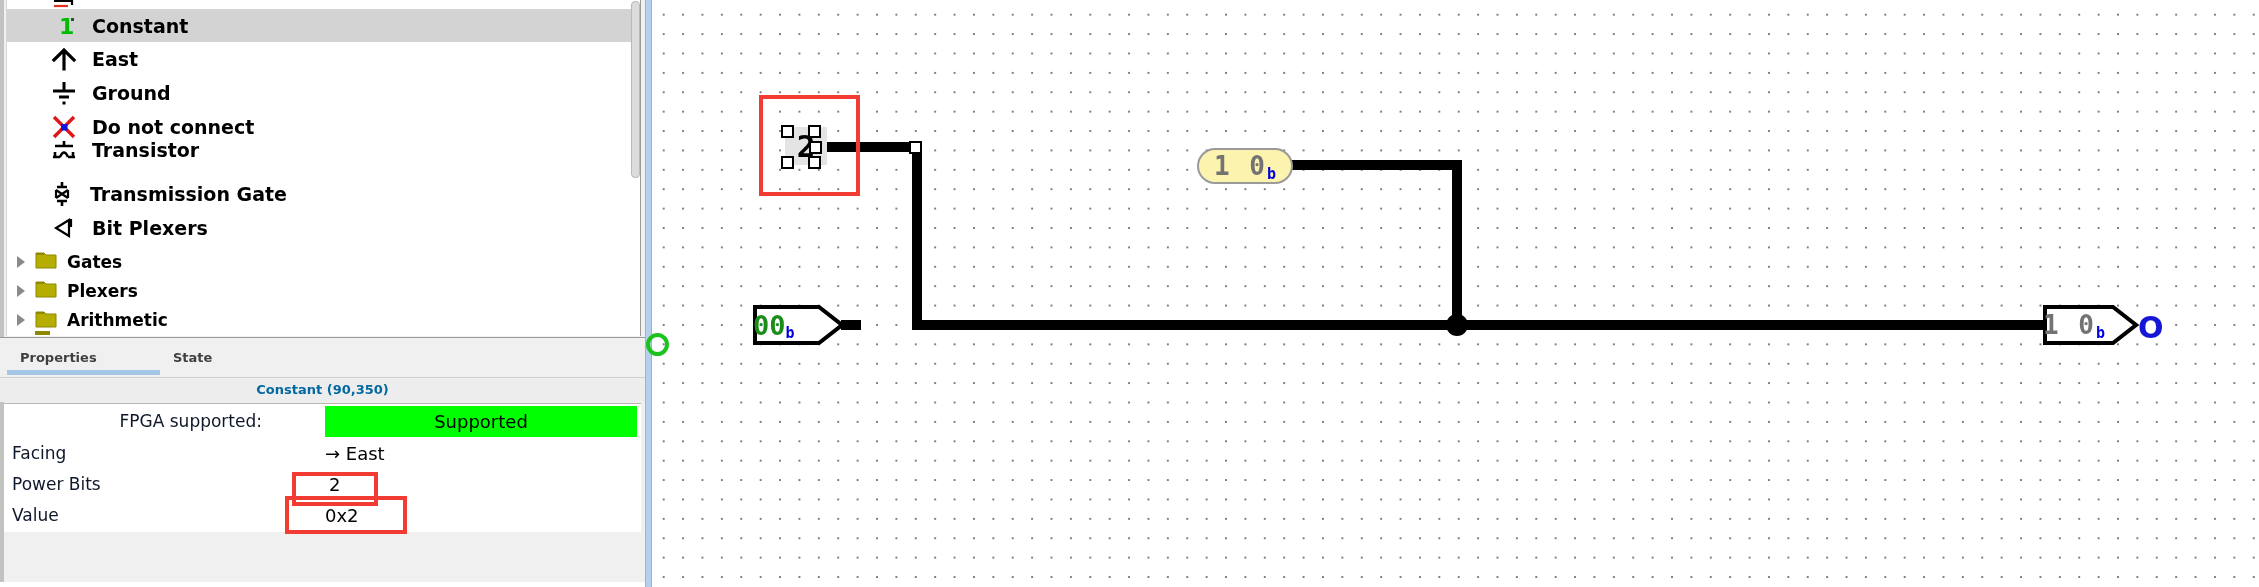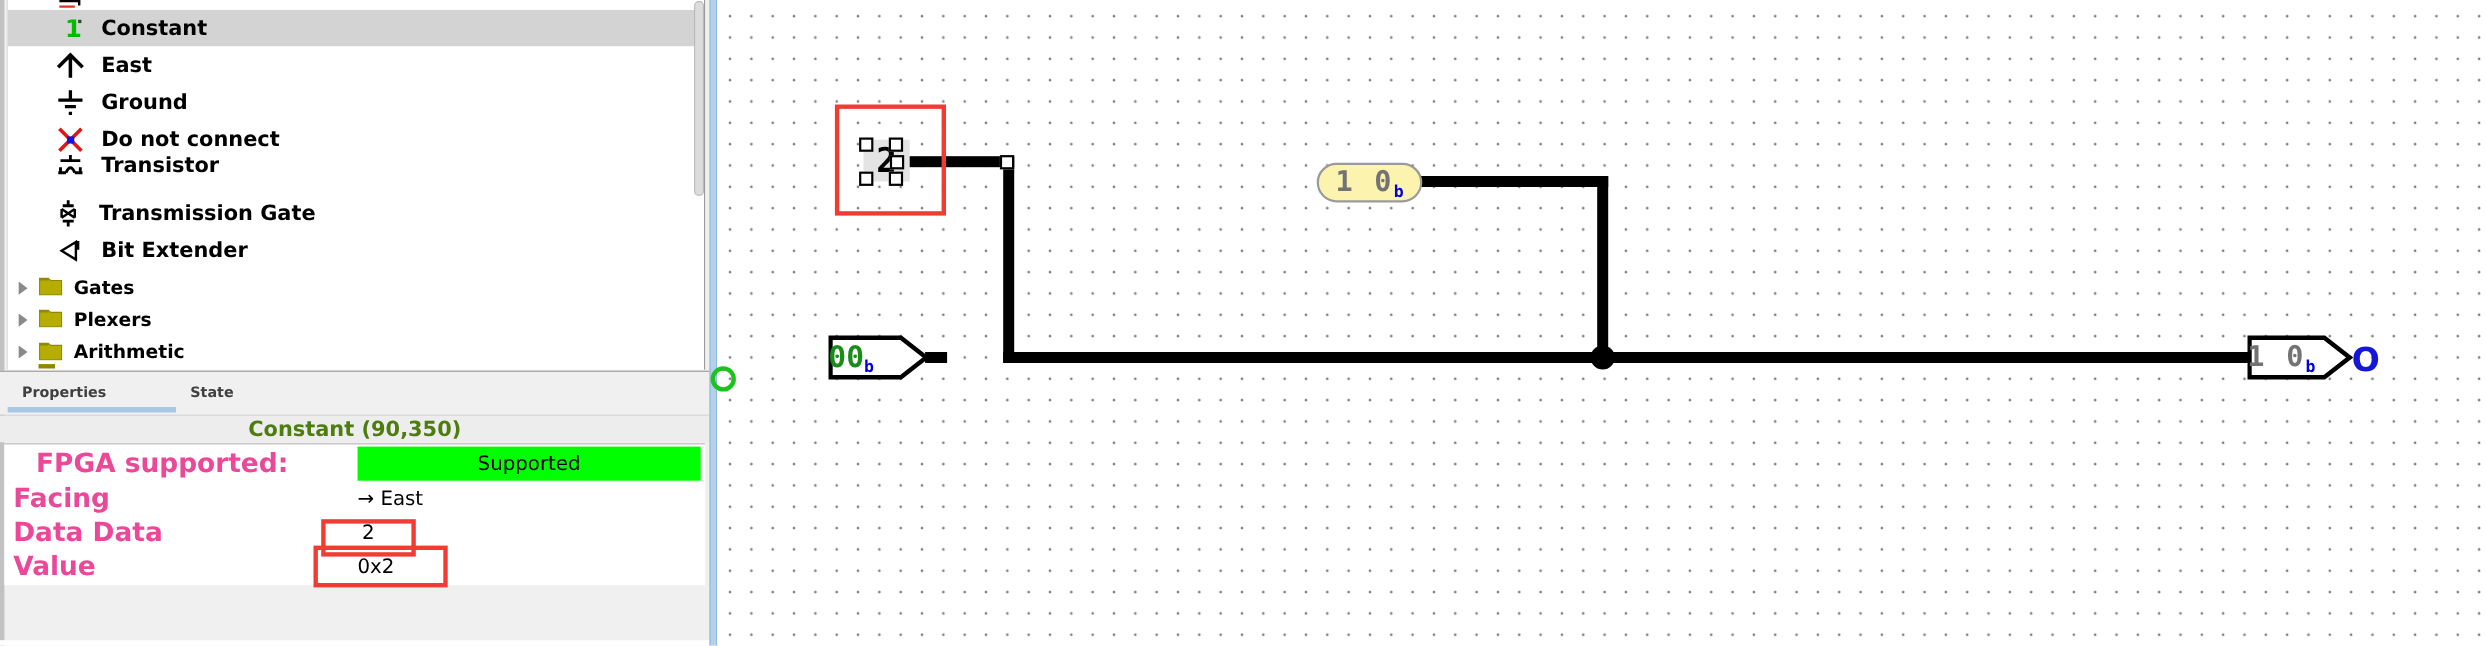--- a/index.html
+++ b/index.html
@@ -26,25 +26,25 @@
   #scroll-thumb { position:absolute; left:624px; top:1px; width:9px; height:177px;
                   background:#dcdcdc; border:1px solid #b9b9b9; border-radius:4px; }
 
   #tab-bar { position:absolute; left:0; top:337px; width:645px; height:40px; background:#f0f0f0;
              border-top:1px solid #9a9a9a; }
   .tab { position:absolute; top:4px; height:32px; line-height:32px; font-size:13px; font-weight:bold; color:#404040; }
   #tab-underline { position:absolute; left:7px; top:32px; width:153px; height:5px; background:#a7c7e7; }
   #tab-sep { position:absolute; left:0; top:377px; width:645px; height:1px; background:#cfcfcf; }
 
   #prop-header { position:absolute; left:0; top:378px; width:645px; height:24px; line-height:24px;
-                 text-align:center; font-size:19px; font-weight:bold; color:#4d7c0f; background:#ededed; }
+                 text-align:center; font-size:13px; font-weight:bold; color:#0369a1; background:#ededed; }
 
   #prop-table { position:absolute; left:4px; top:403px; width:637px; height:129px; background:#ffffff;
                 border-top:1px solid #b5b5b5; }
-  .prop-label { position:absolute; font-size:24px; color:#ec4899; height:31px; line-height:31px; white-space:nowrap;font-weight:bold; }
+  .prop-label { position:absolute; font-size:17px; color:#0f172a; height:31px; line-height:31px; white-space:nowrap; }
   .prop-value { position:absolute; left:321px; font-size:18px; color:#000; height:31px; line-height:31px; white-space:nowrap; }
   #fpga-cell { position:absolute; left:321px; top:2px; width:312px; height:31px; line-height:31px;
                text-align:center; font-size:18px; color:#000; }
   #panel-bottom-strip { position:absolute; left:0; top:582px; width:645px; height:5px; background:#ffffff; }
 
   
   #divider { position:absolute; left:645px; top:0; width:7px; height:587px; background:#b3d1ec;
              border-left:1px solid #8fb7dd; border-right:1px solid #8fb7dd; }
 
   
@@ -153,21 +153,21 @@
       <span class="leaf-label">Transmission Gate</span>
     </div>
 
     <div class="tree-row leaf-row" style="top:211px;height:33px;">
       <span class="leaf-icon">
         <svg width="26" height="24" viewBox="0 0 26 24">
           <path d="M18,4 L5,12 L18,20 Z" stroke="#000" stroke-width="2.2" fill="none" stroke-linejoin="miter"></path>
           <path d="M20,3 V11" stroke="#000" stroke-width="2.2" fill="none"></path>
         </svg>
       </span>
-      <span class="leaf-label">Bit Extender</span>
+      <span class="leaf-label">Bit Plexers</span>
     </div>
 
     <div class="tree-row folder-row" style="top:247px;height:29px;">
       <span class="caret"></span>
       <span class="folder-glyph">
         <svg width="22" height="19" viewBox="0 0 22 19">
           <path d="M1,3 h8 l2,2 h10 v13 h-20 z" fill="#b5ae00" stroke="#8e8800" stroke-width="1"></path>
           <path d="M1,3 h8 v2 h-8 z" fill="#8e8800"></path>
         </svg>
       </span>
@@ -210,21 +210,21 @@
 
   <div id="prop-header">Constant (90,350)</div>
 
   <div id="prop-table">
     <div class="prop-label" style="left:0; top:2px; width:258px; text-align:right;">FPGA supported:</div>
     <div id="fpga-cell" style="background:#00ff00;">Supported</div>
 
     <div class="prop-label" style="left:8px; top:34px;">Facing</div>
     <div class="prop-value" style="top:34px;">→ East</div>
 
-    <div class="prop-label" style="left:8px; top:65px;">Data Data</div>
+    <div class="prop-label" style="left:8px; top:65px;">Power Bits</div>
     <div class="prop-value" style="left:325px; top:65px;">2</div>
 
     <div class="prop-label" style="left:8px; top:96px;">Value</div>
     <div class="prop-value" style="left:321px; top:96px;">0x2</div>
   </div>
 
   <div id="panel-bottom-strip"></div>
 </div>
 
 <div id="divider"></div>

